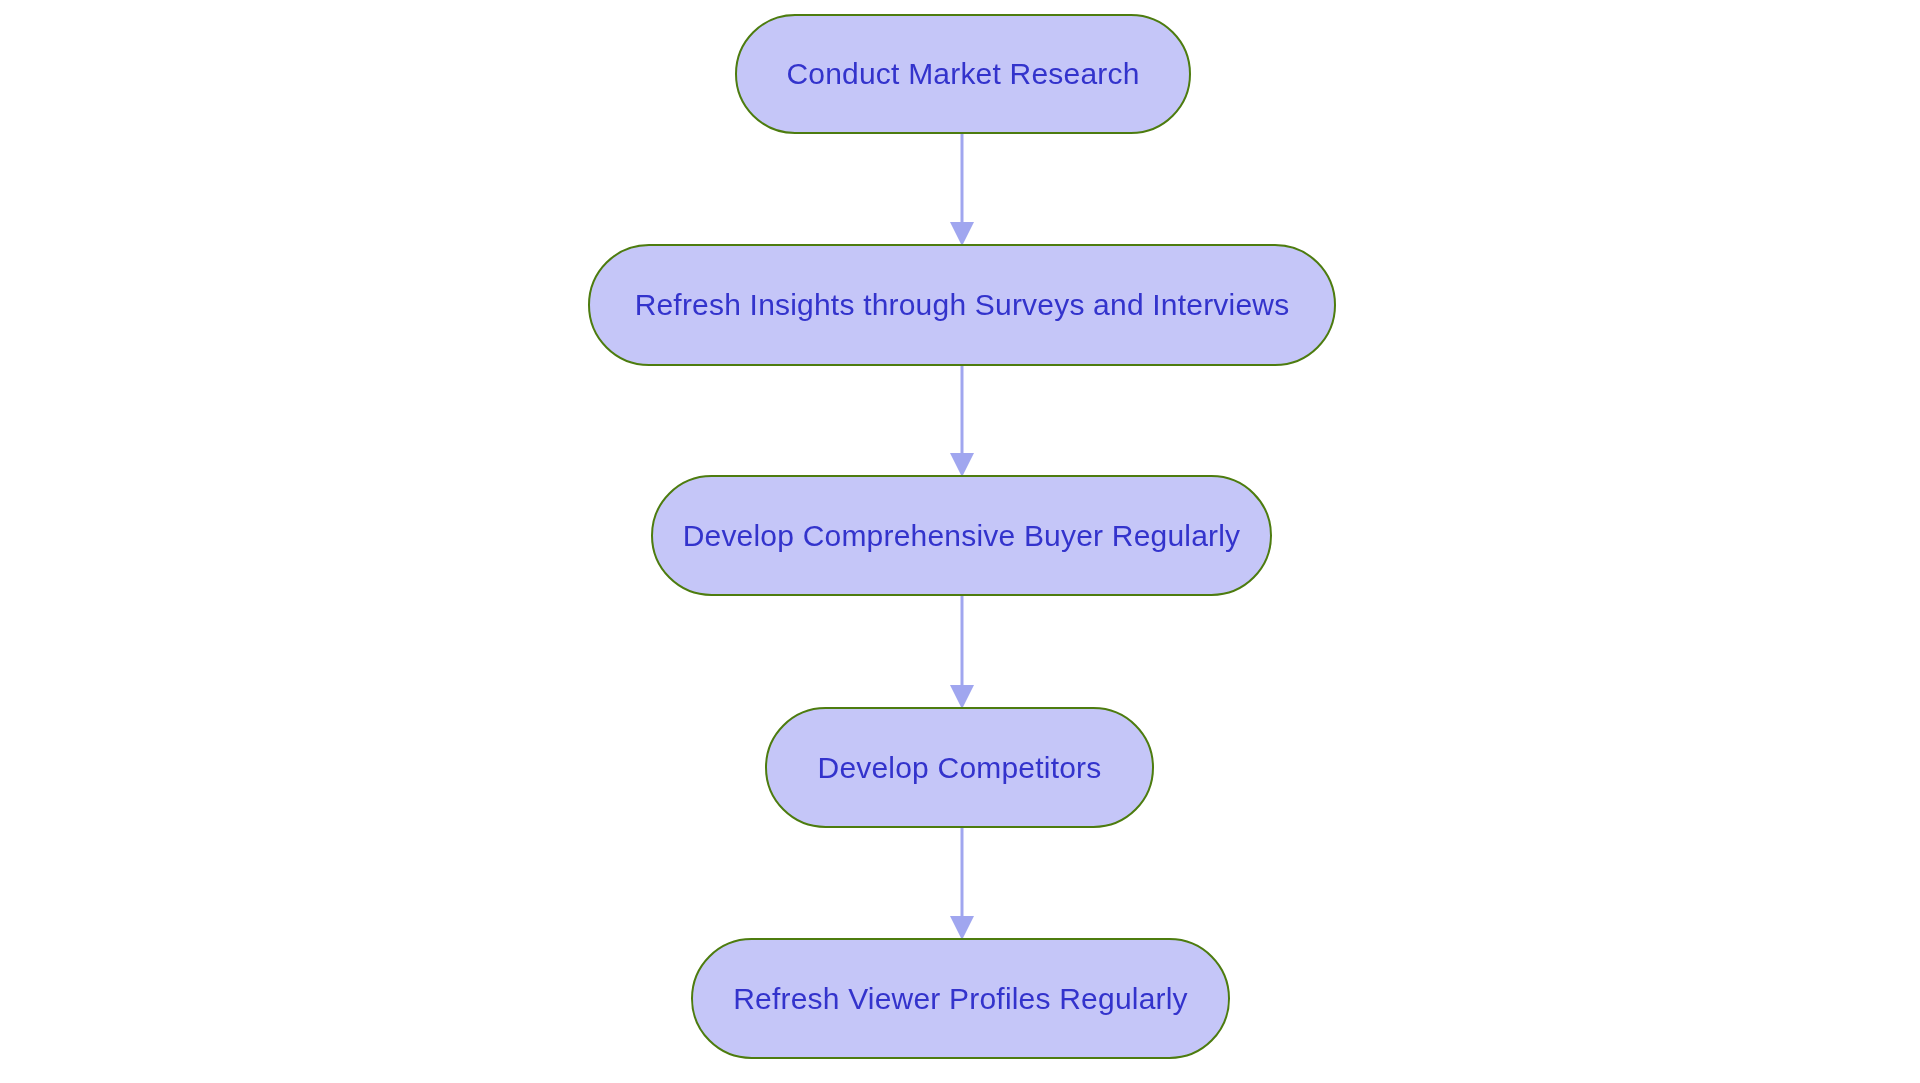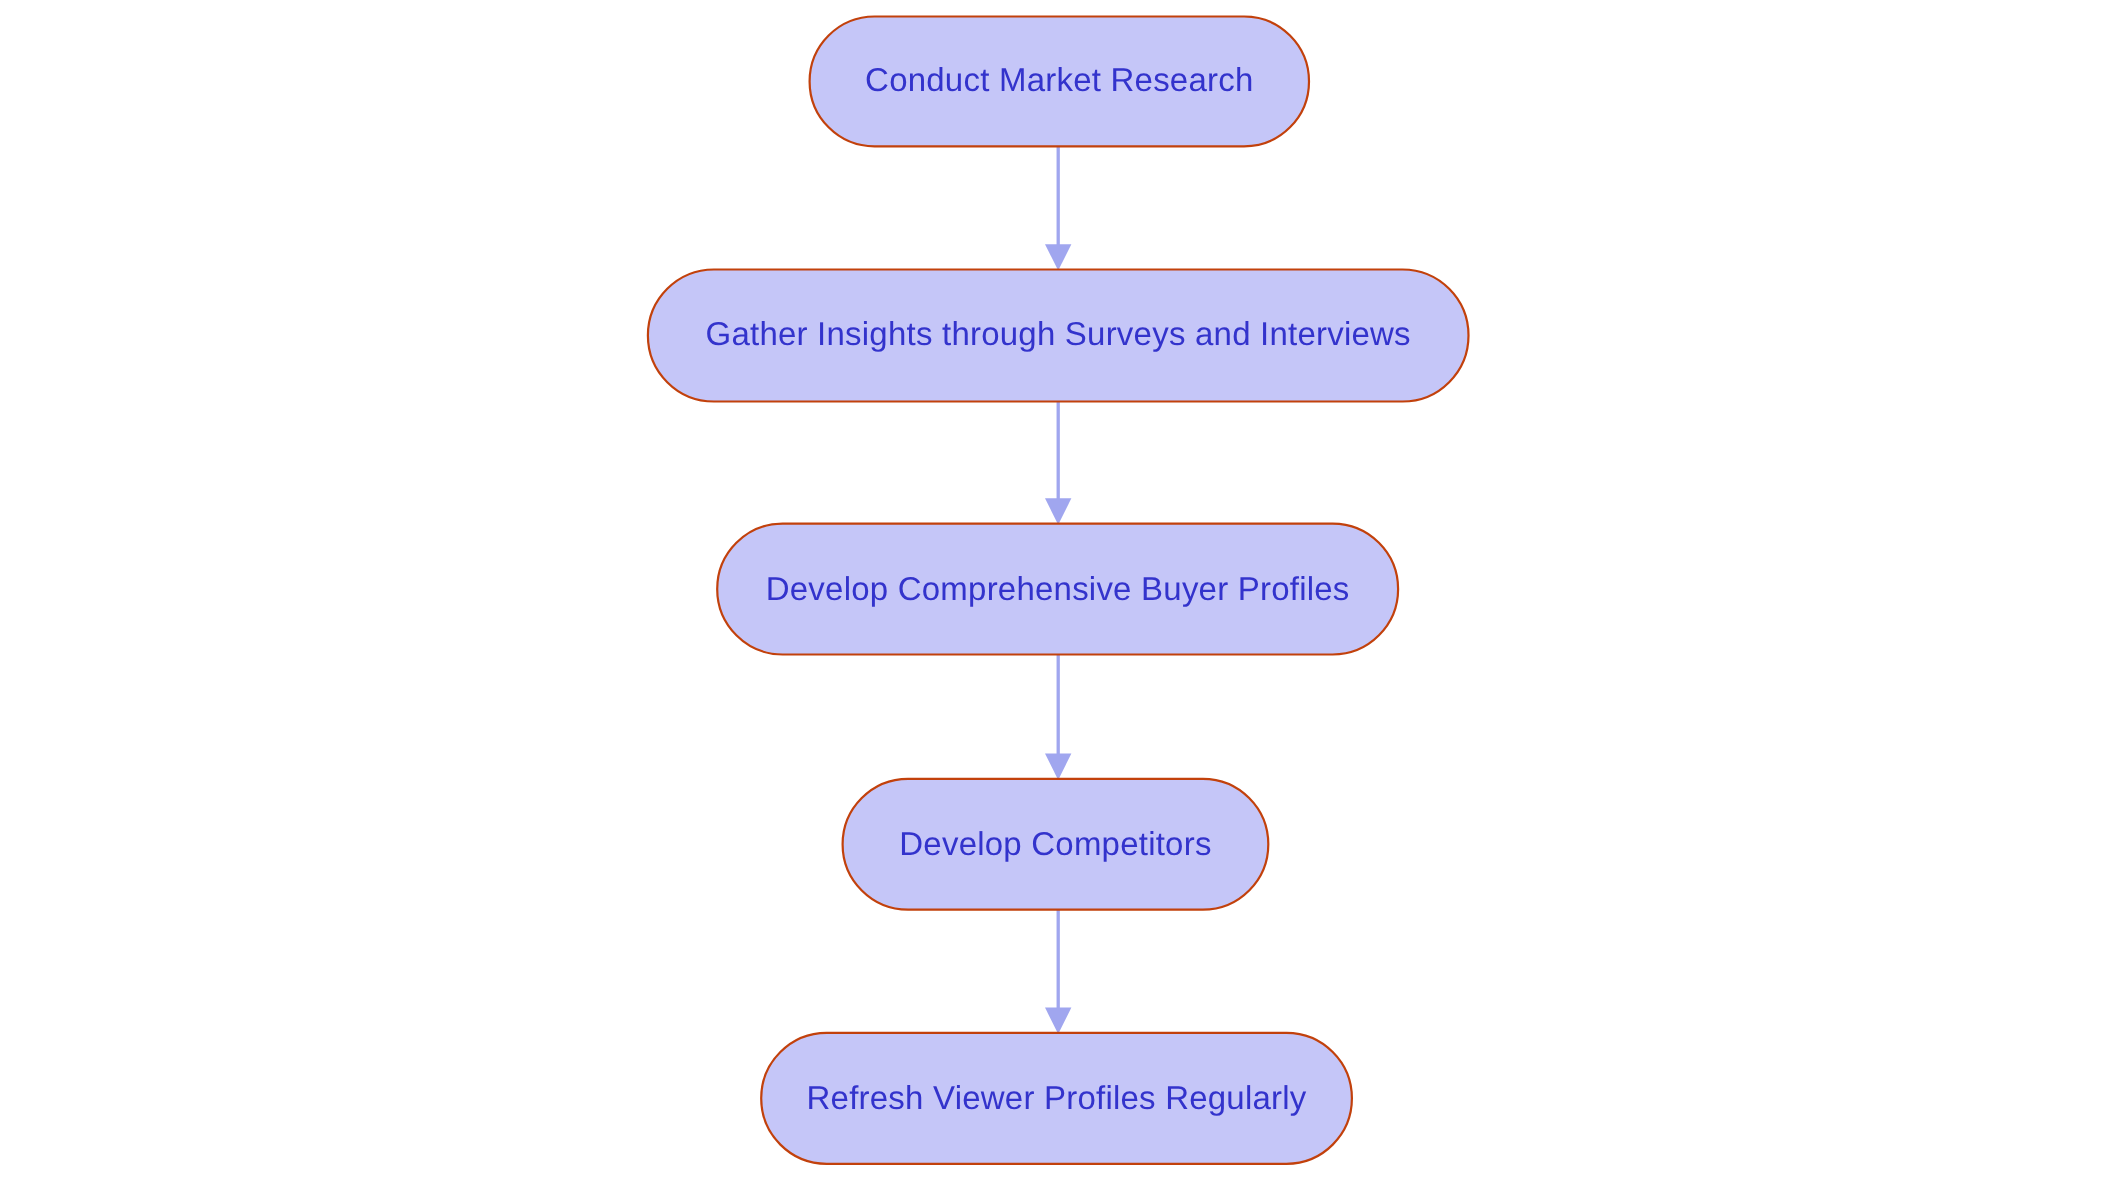--- a/index.html
+++ b/index.html
@@ -20,21 +20,21 @@
     height: 1083px;
     background: #ffffff;
   }
   .flow-node {
     position: absolute;
     box-sizing: border-box;
     display: flex;
     align-items: center;
     justify-content: center;
     background: #c5c6f8;
-    border: 2px solid #c2410c;
+    border: 2px solid #4d7c0f;
     border-radius: 9999px;
     color: #3333cc;
     white-space: nowrap;
     z-index: 2;
   }
   .flow-node-label {
     font-size: 30px;
     font-weight: 400;
     letter-spacing: 0.2px;
     line-height: 1;
@@ -79,25 +79,25 @@
   <svg class="flow-edge" style="left:930px; top:824px; width:64px; height:120px;" viewBox="0 0 64 120">
     <line class="edge-line" x1="32" y1="0" x2="32" y2="96"></line>
     <polygon class="edge-head" points="20,92 44,92 32,116"></polygon>
   </svg>
 
   <div class="flow-node" style="left:735px; top:14px; width:456px; height:120px;">
     <span class="flow-node-label">Conduct Market Research</span>
   </div>
 
   <div class="flow-node" style="left:588px; top:244px; width:748px; height:122px;">
-    <span class="flow-node-label">Gather Insights through Surveys and Interviews</span>
+    <span class="flow-node-label">Refresh Insights through Surveys and Interviews</span>
   </div>
 
   <div class="flow-node" style="left:651px; top:475px; width:621px; height:121px;">
-    <span class="flow-node-label">Develop Comprehensive Buyer Profiles</span>
+    <span class="flow-node-label">Develop Comprehensive Buyer Regularly</span>
   </div>
 
   <div class="flow-node" style="left:765px; top:707px; width:389px; height:121px;">
     <span class="flow-node-label">Develop Competitors</span>
   </div>
 
   <div class="flow-node" style="left:691px; top:938px; width:539px; height:121px;">
     <span class="flow-node-label">Refresh Viewer Profiles Regularly</span>
   </div>
 

